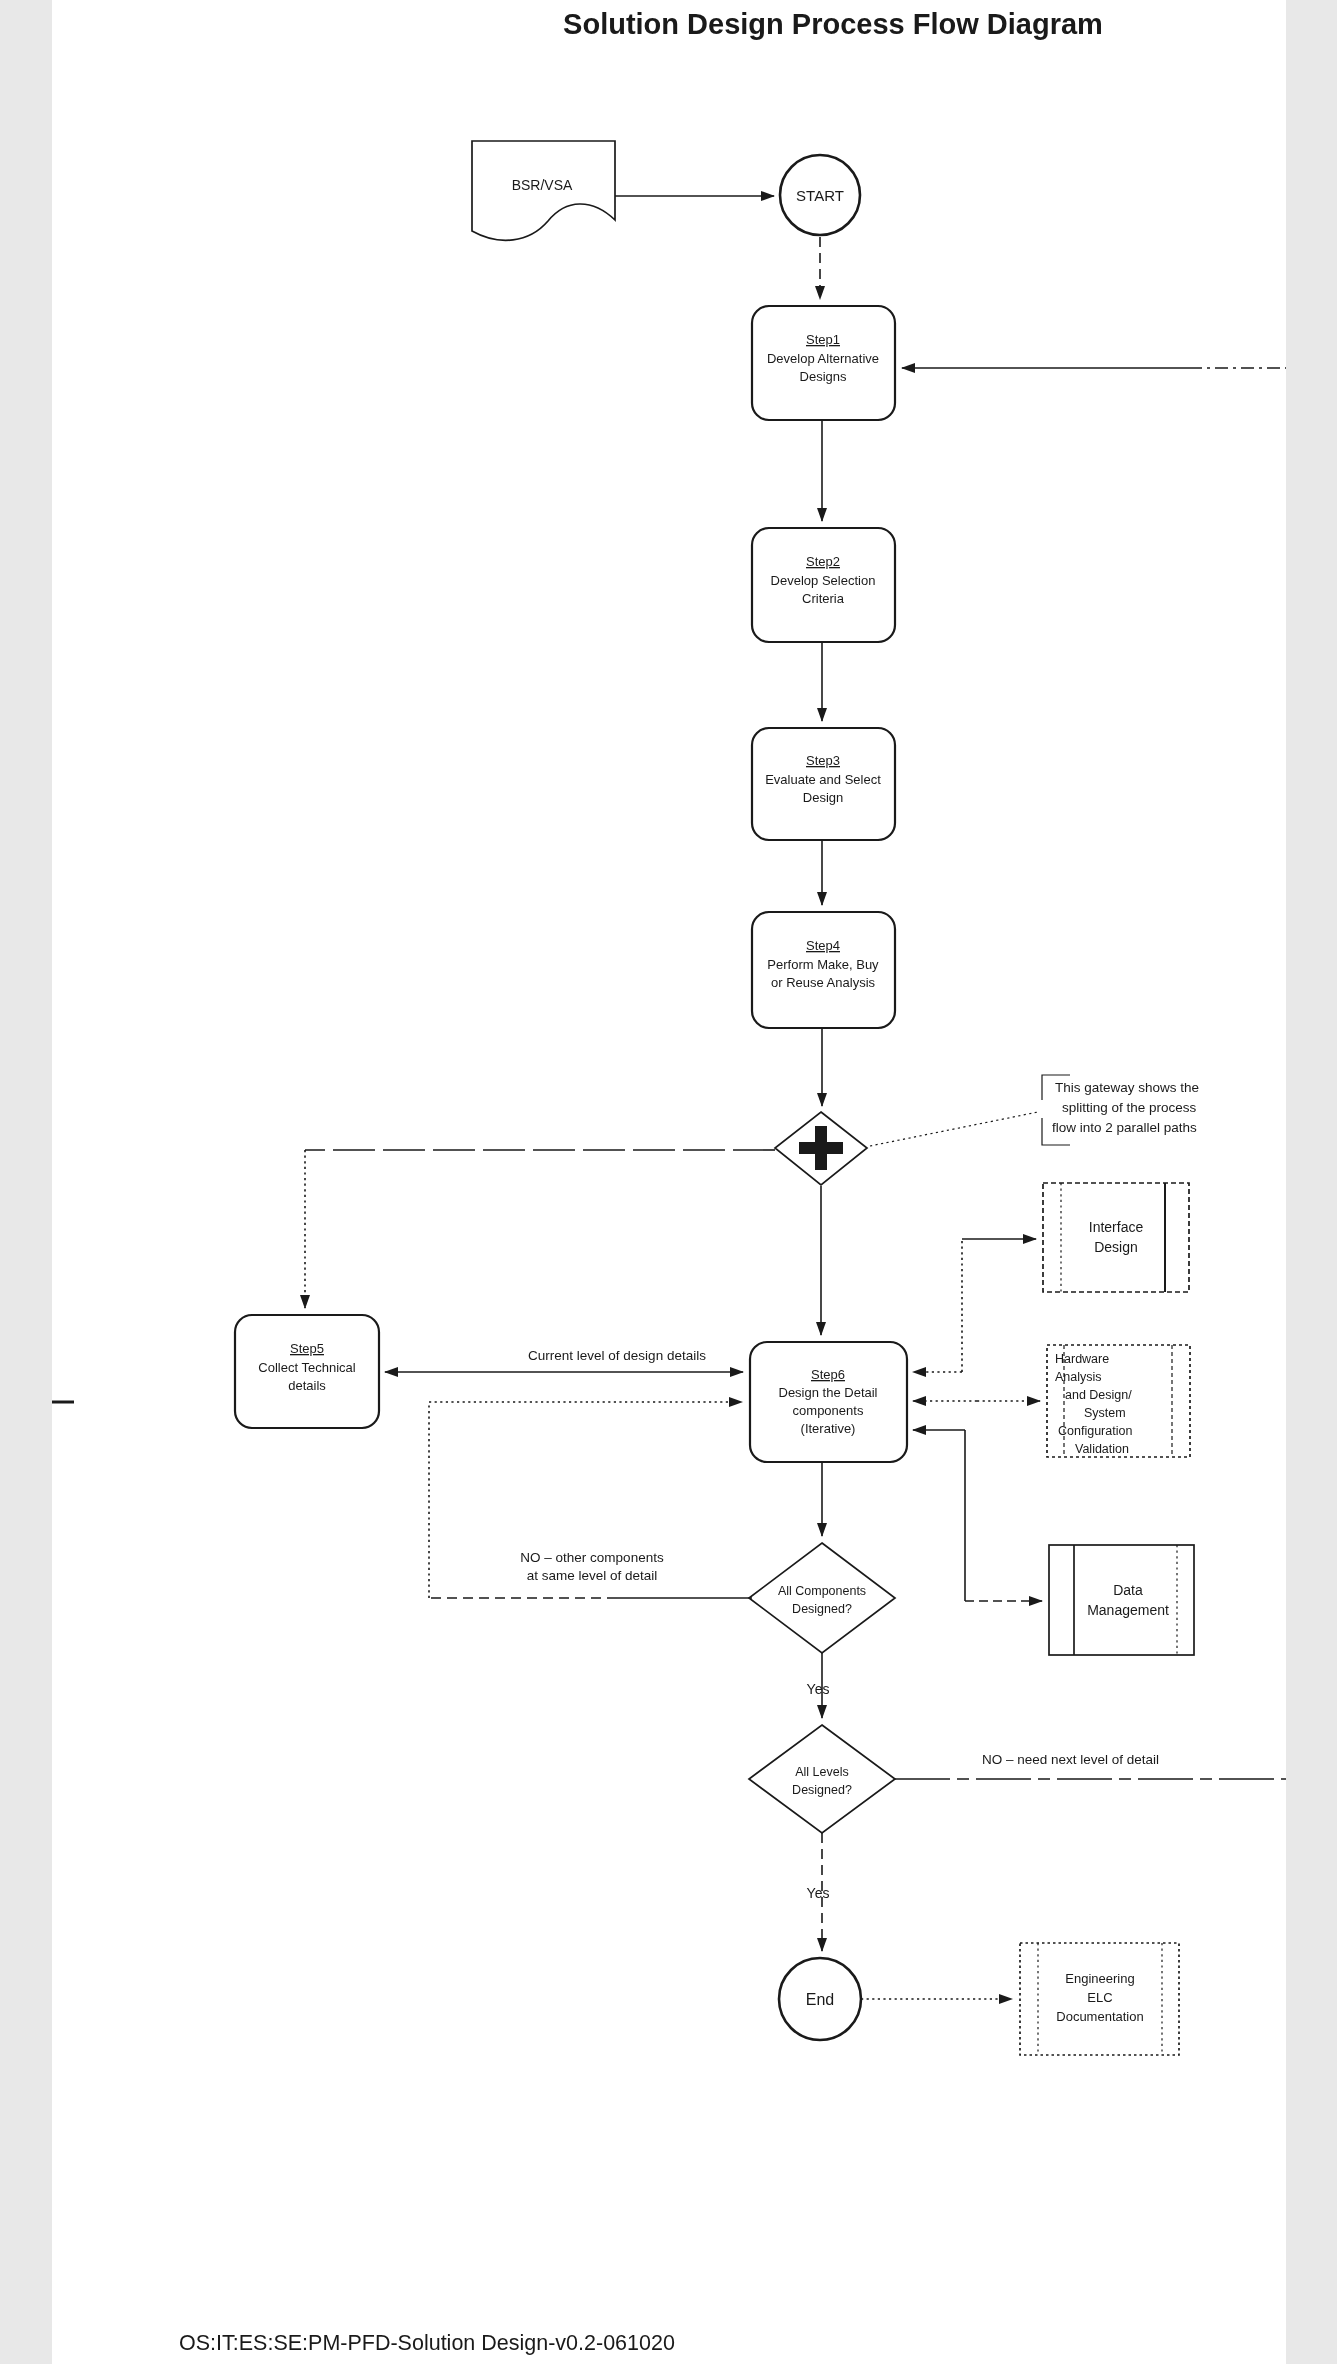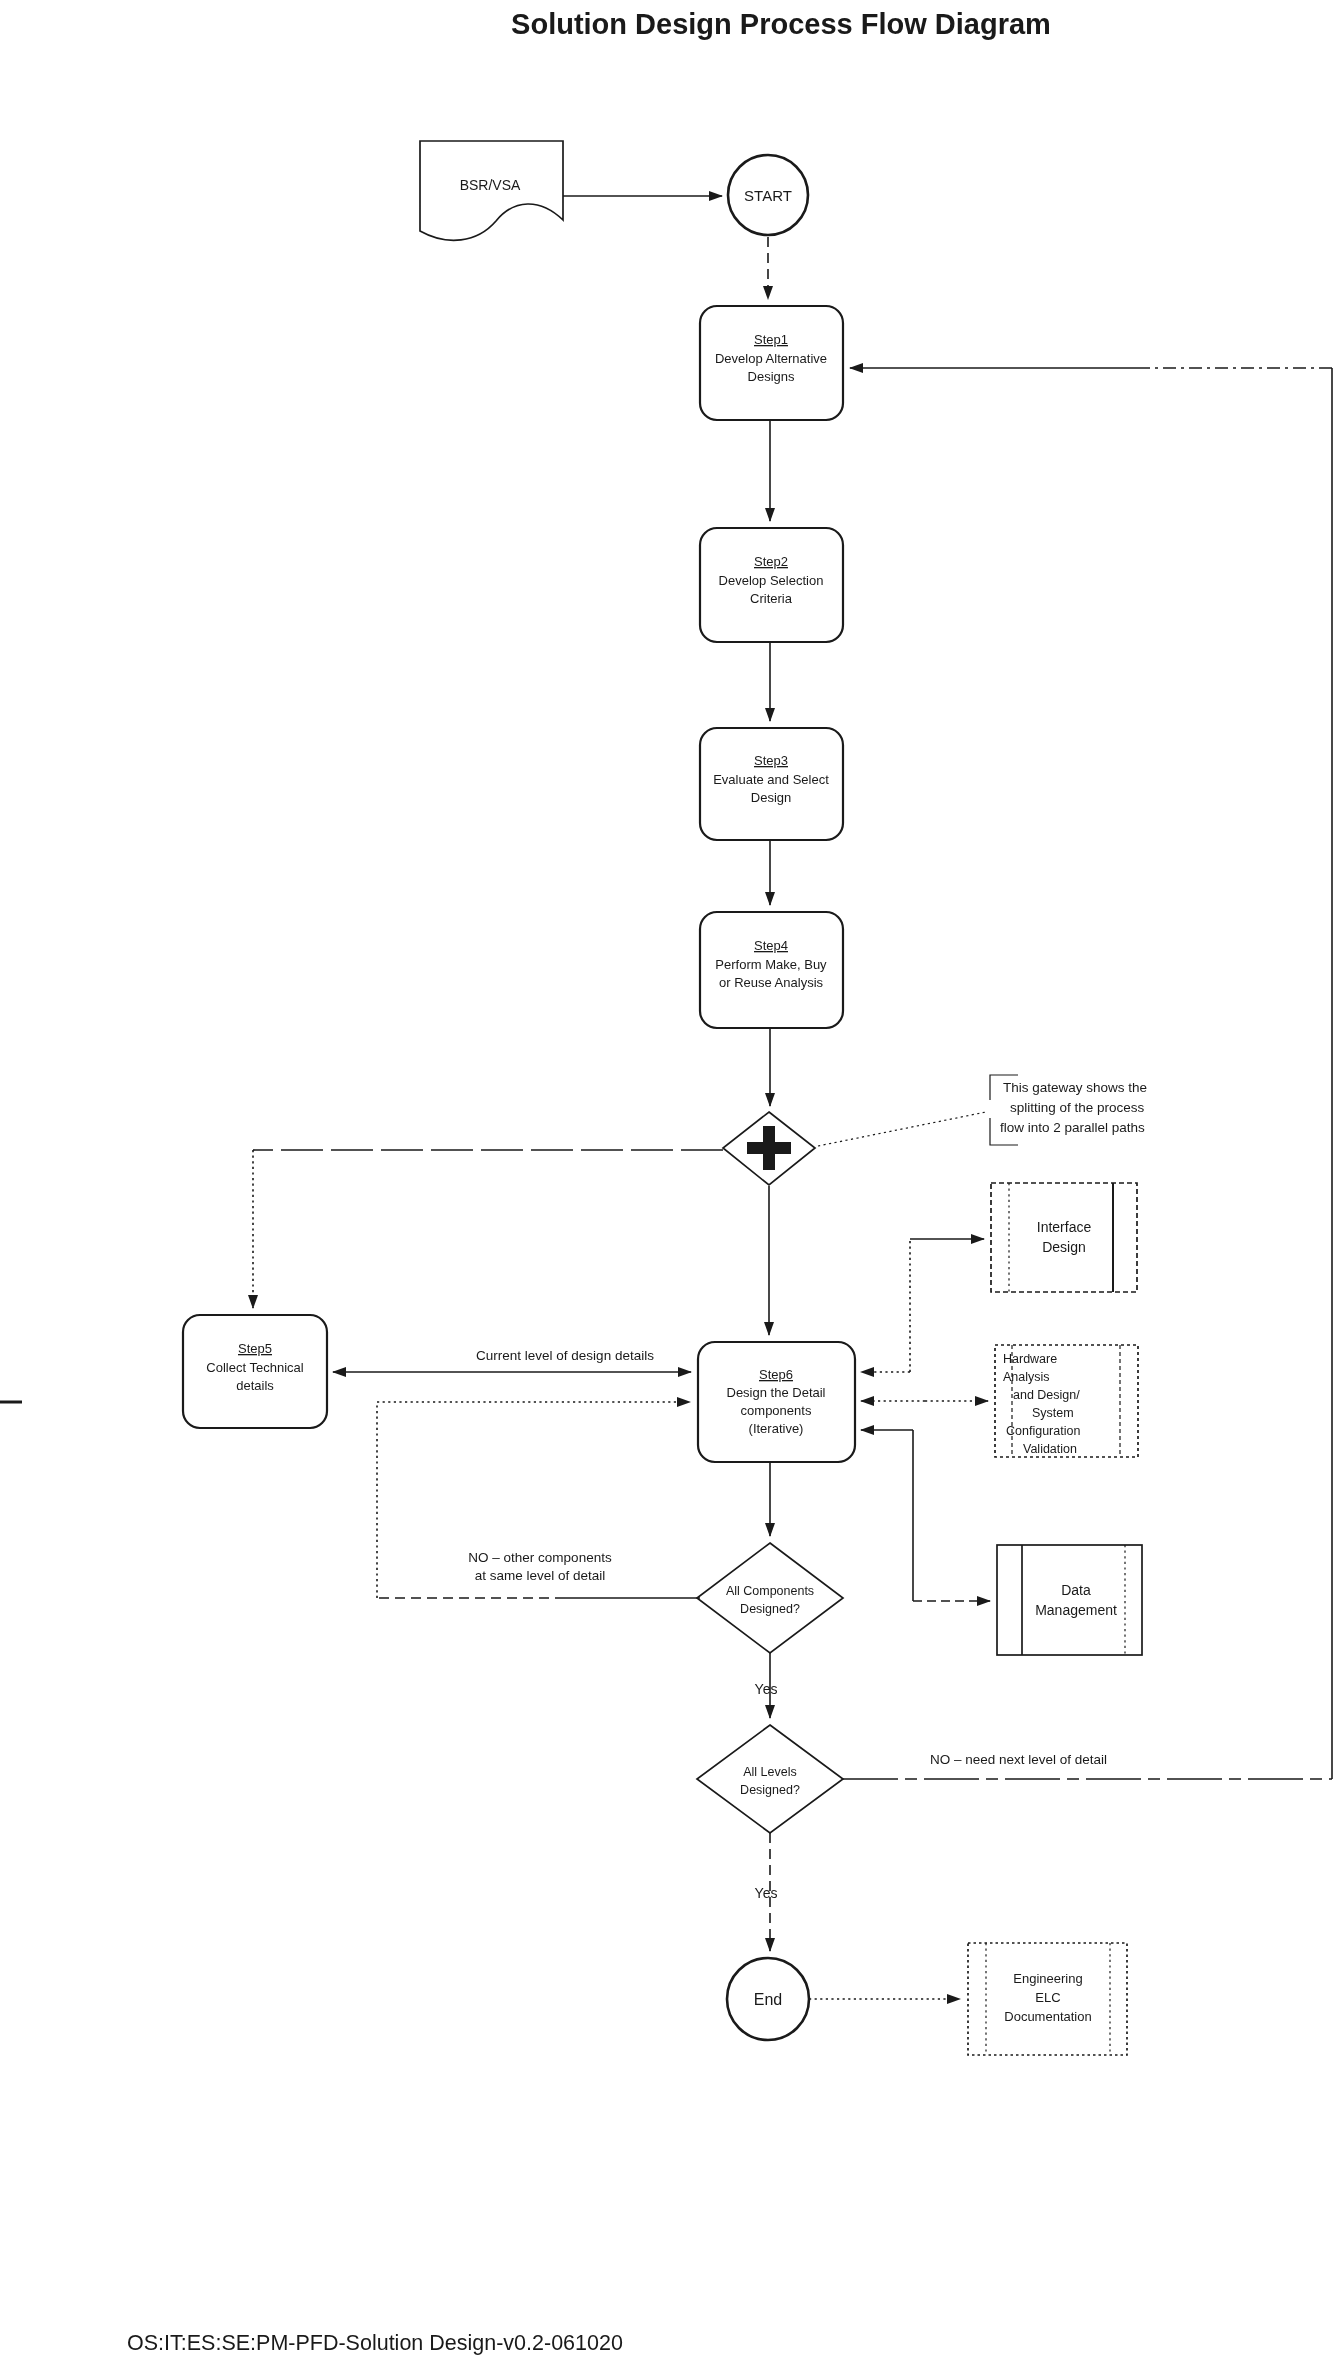--- a/index.html
+++ b/index.html
@@ -1,16 +1,16 @@
 <!DOCTYPE html>
 <html><head>
 <meta charset="utf-8">
 <style>
   html,body{margin:0;padding:0;background:#e8e8e8;}
-  .page{position:relative;width:1337px;height:2364px;background:#ffffff;margin:0 auto;overflow:hidden;}
+  .page{position:relative;width:1234px;height:2364px;background:#ffffff;margin:0 auto;overflow:hidden;}
   svg{display:block;}
   svg text{font-family:"Liberation Sans",sans-serif;fill:#1a1a1a;}
   .ln{stroke:#1a1a1a;stroke-width:1.6;fill:none;}
   .thin{stroke-width:1.2;}
   .dsh{stroke-dasharray:10 6;}
   .ldsh{stroke-dasharray:42 8;}
   .dot{stroke-dasharray:2.2 3.4;}
   .dashdot{stroke-dasharray:13 5 3 5;}
   .mixdash{stroke-dasharray:55 7 12 7;}
   .shape{fill:#ffffff;stroke:#1a1a1a;stroke-width:2.2;}

